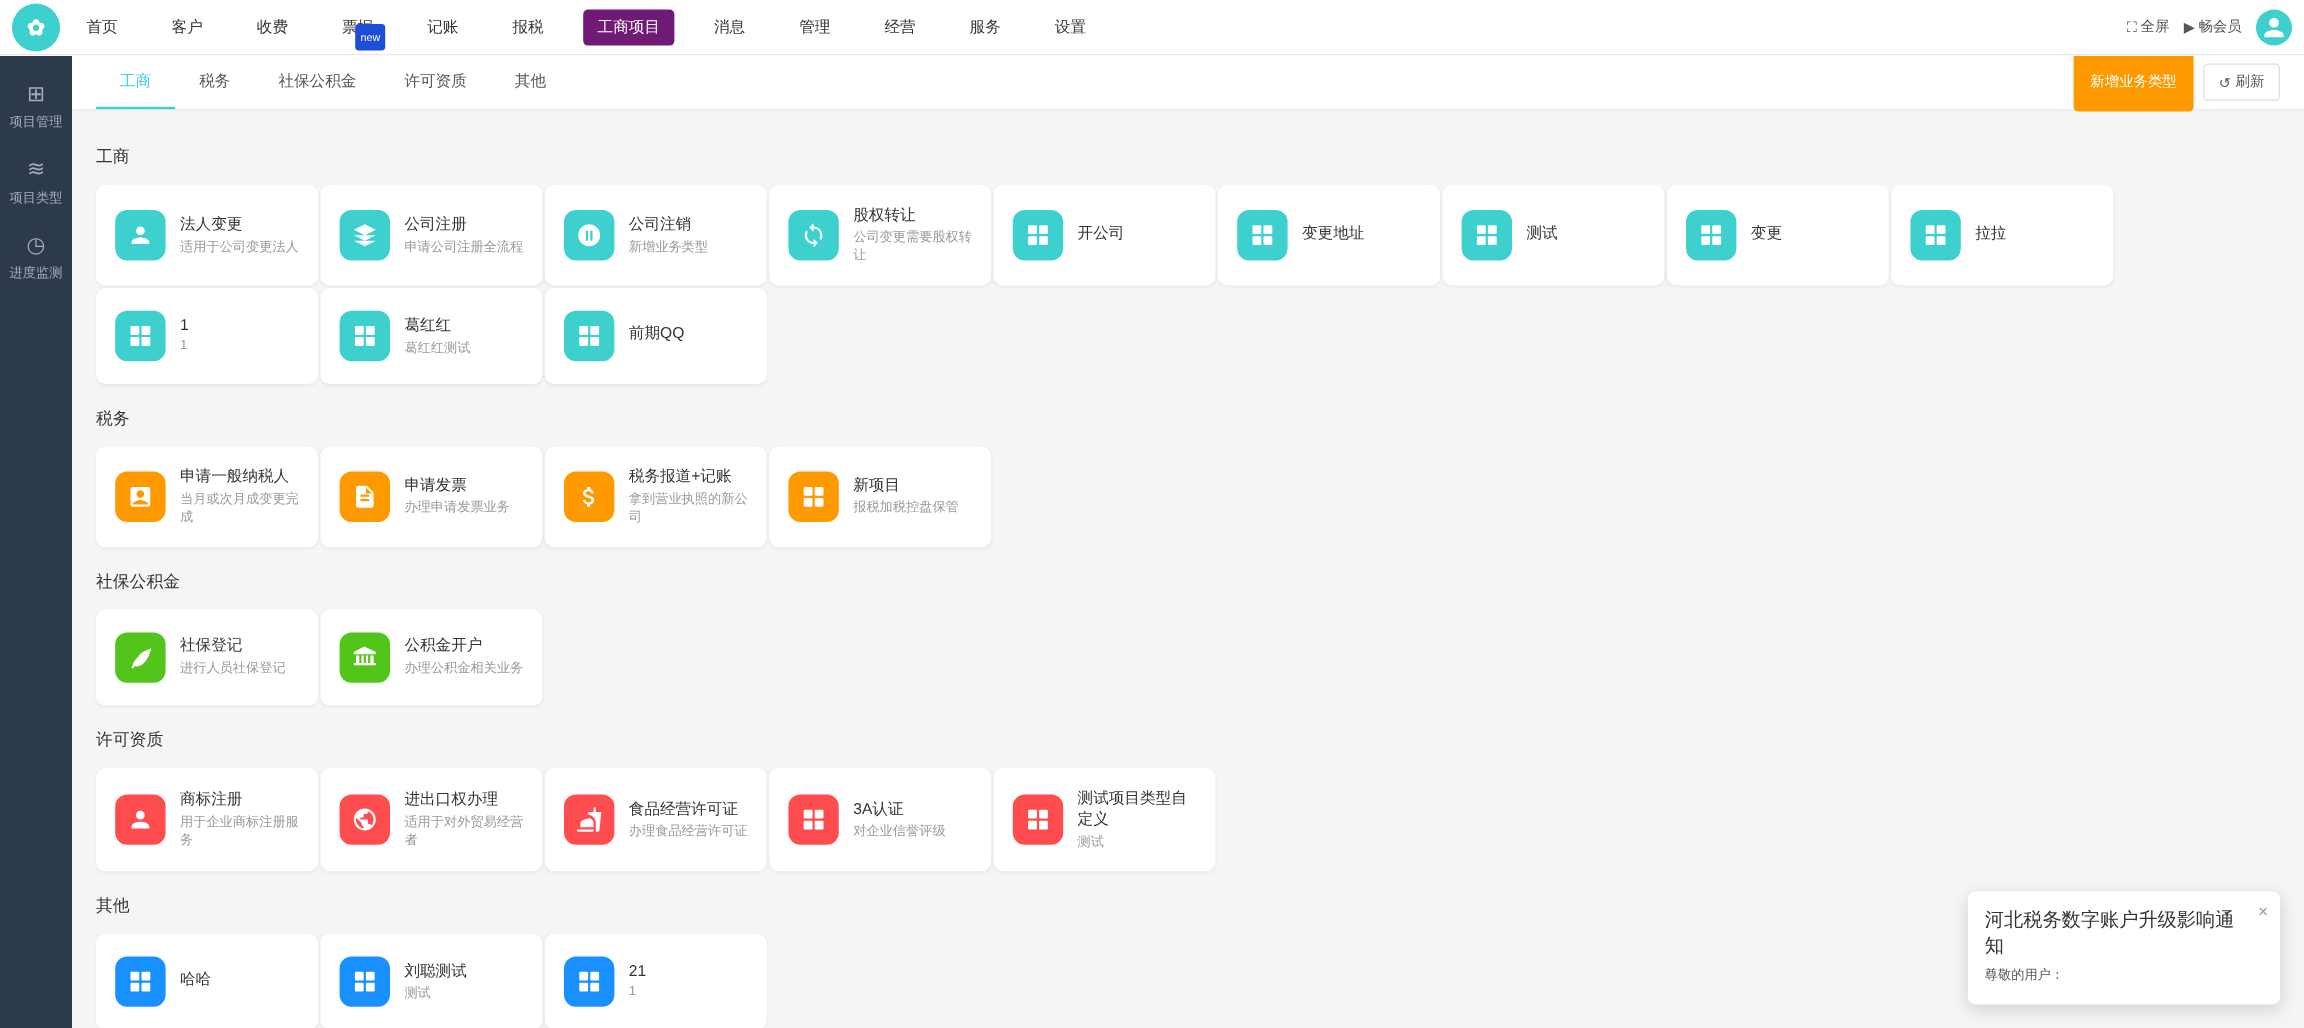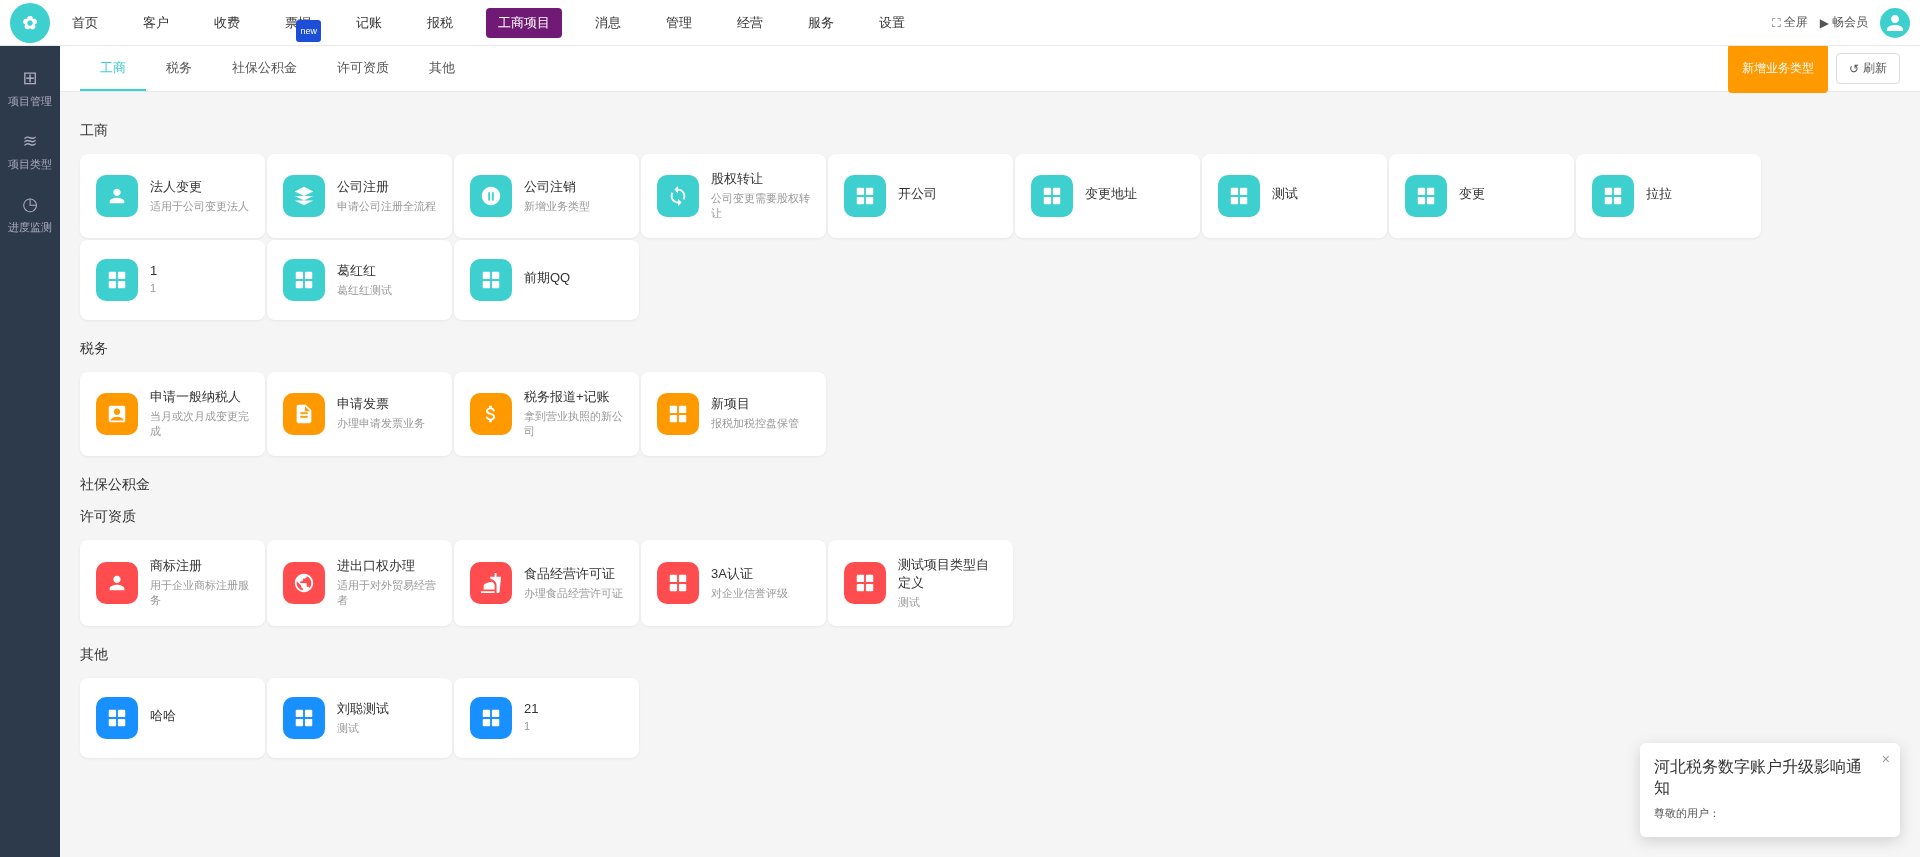--- a/index.html
+++ b/index.html
@@ -518,20 +518,44 @@
             </div>
             <div class="card-content">
               <div class="card-title">新项目</div>
               <div class="card-desc">报税加税控盘保管</div>
             </div>
           </div>
         </div>
       </div>
       <div>
         <div class="section-title">社保公积金</div>
+        <div class="cards-grid">
+          <div class="card">
+            <div class="card-icon green">
+              <svg width="22" height="22" viewBox="0 0 24 24" fill="white">
+                <path d="M17 8C8 10 5.9 16.17 3.82 21.34L5.71 22l1-2.3A4.49 4.49 0 0 0 8 20C19 20 22 3 22 3c-1 2-8 2-12 8 0 0 3-2 9-2"></path>
+              </svg>
+            </div>
+            <div class="card-content">
+              <div class="card-title">社保登记</div>
+              <div class="card-desc">进行人员社保登记</div>
+            </div>
+          </div>
+          <div class="card">
+            <div class="card-icon green">
+              <svg width="22" height="22" viewBox="0 0 24 24" fill="white">
+                <path d="M11.5 2L2 7v2h20V7L11.5 2zM4 10v7H2v2h20v-2h-2v-7h-3v7H7v-7H4zm7 0v7H9v-7h2zm4 0v7h-2v-7h2z"></path>
+              </svg>
+            </div>
+            <div class="card-content">
+              <div class="card-title">公积金开户</div>
+              <div class="card-desc">办理公积金相关业务</div>
+            </div>
+          </div>
+        </div>
       </div>
       <div>
         <div class="section-title">许可资质</div>
         <div class="cards-grid">
           <div class="card">
             <div class="card-icon red">
               <svg width="22" height="22" viewBox="0 0 24 24" fill="white">
                 <path d="M12 12c2.2 0 4-1.8 4-4s-1.8-4-4-4-4 1.8-4 4 1.8 4 4 4zm0 2c-2.7 0-8 1.3-8 4v2h16v-2c0-2.7-5.3-4-8-4z"></path>
               </svg>
             </div>

